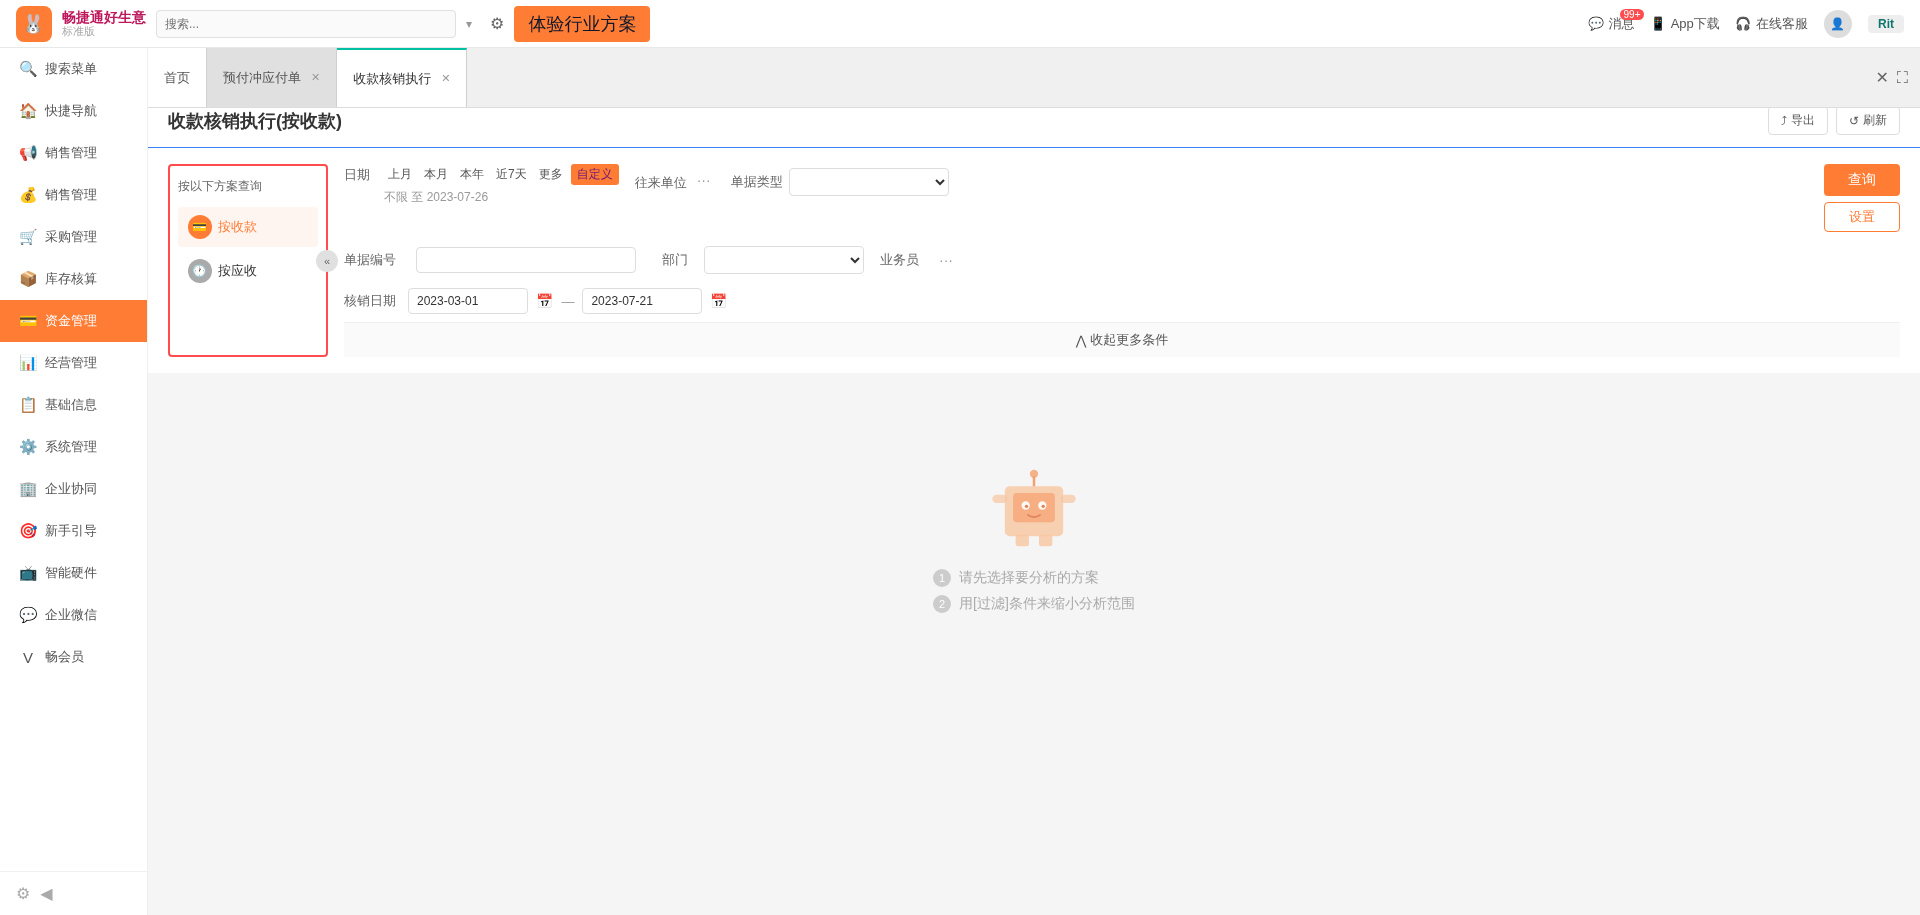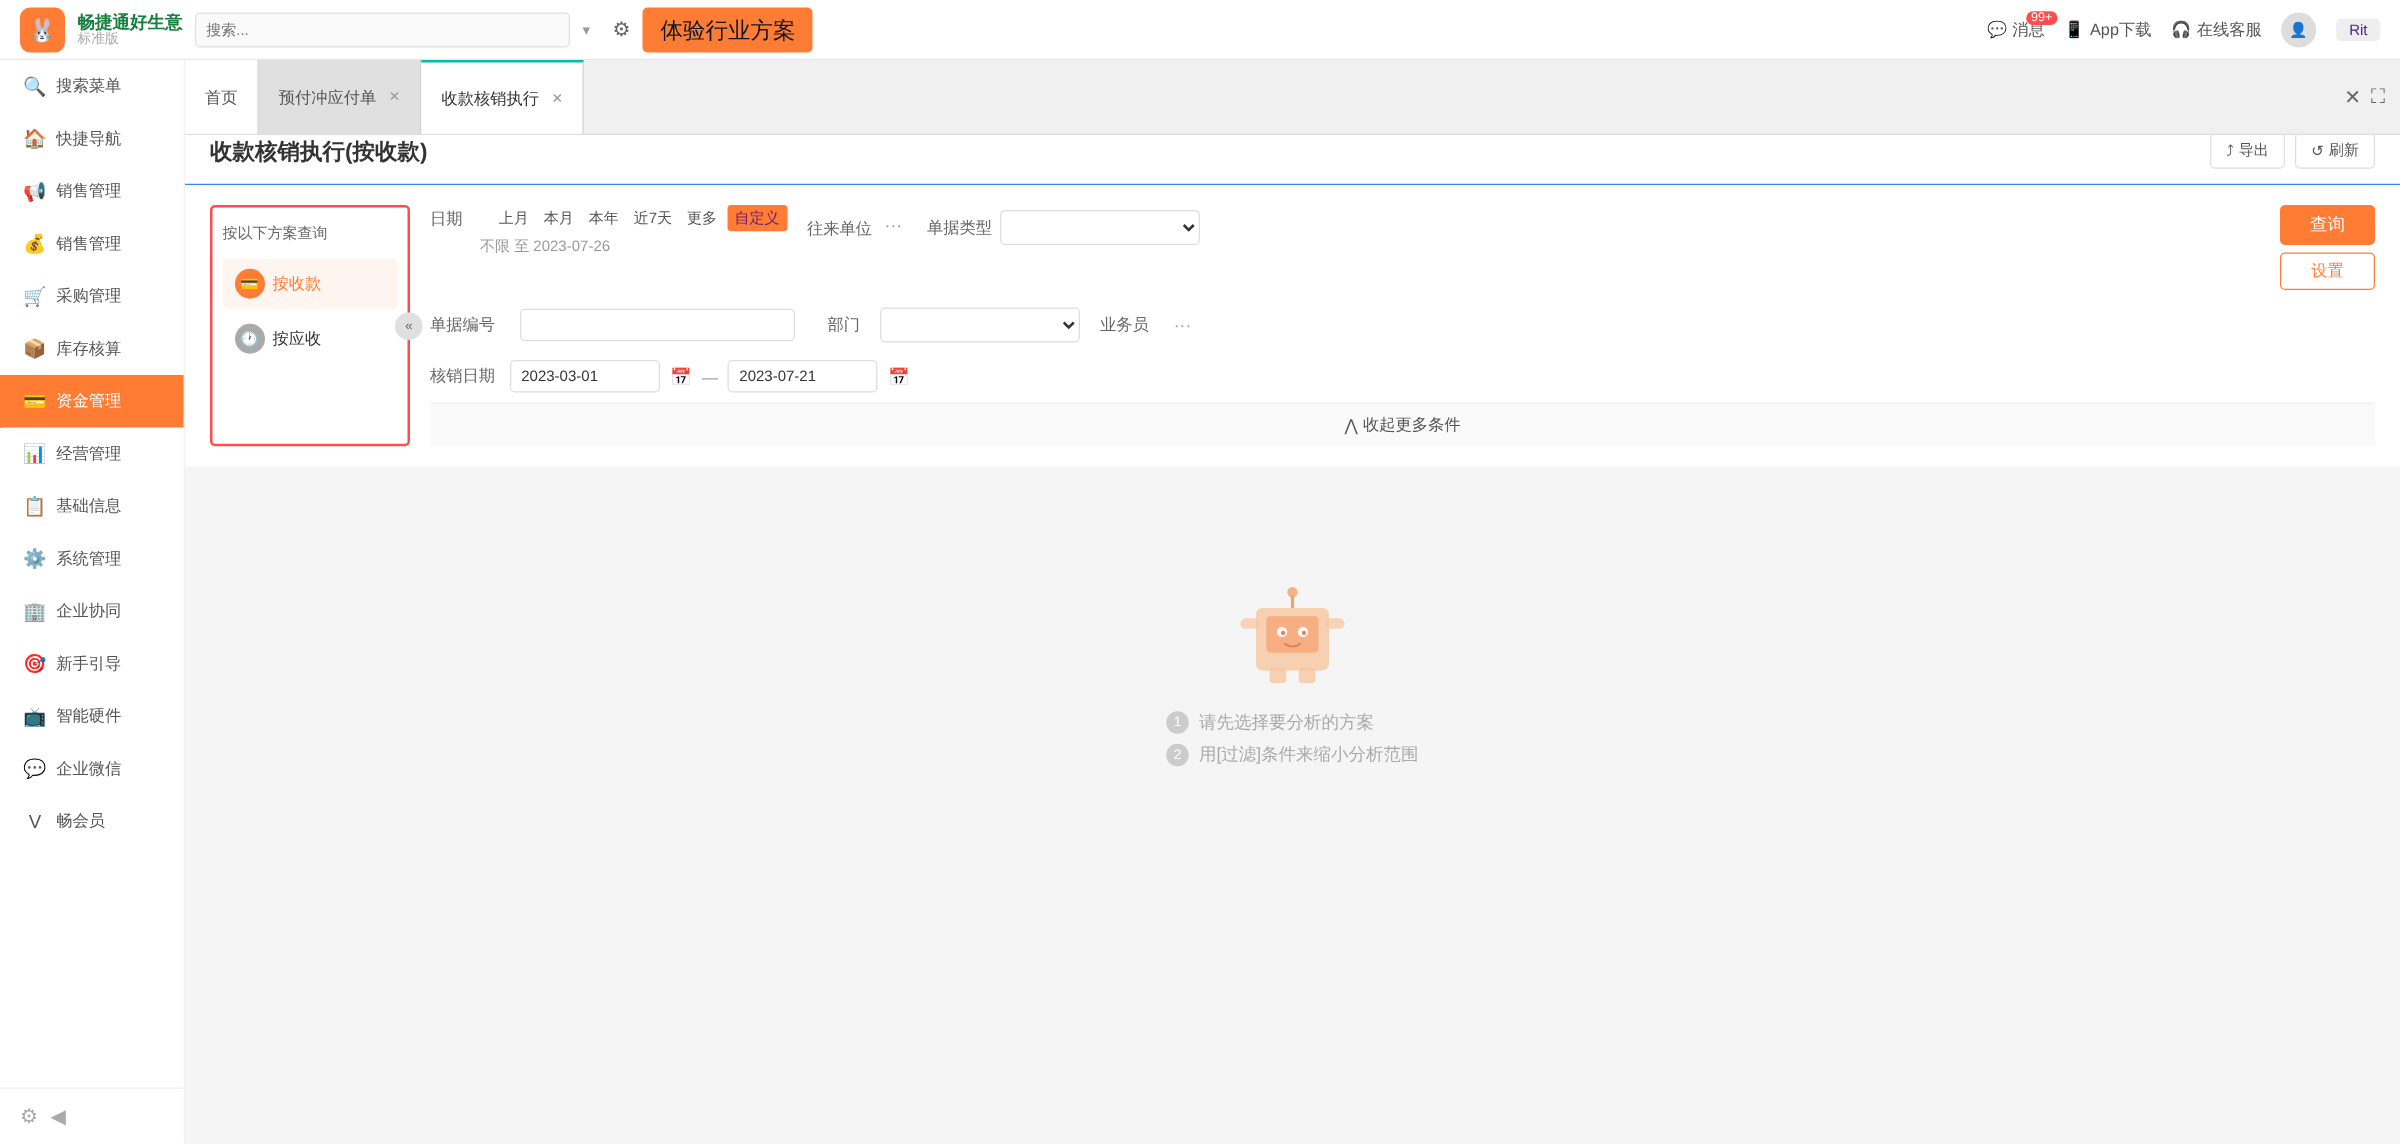--- a/index.html
+++ b/index.html
@@ -23,21 +23,21 @@
       background: #ff7c35;
       border-radius: 8px;
       display: flex; align-items: center; justify-content: center;
       color: white; font-size: 18px; font-weight: bold;
       flex-shrink: 0;
     }
     .top-bar-brand {
       display: flex; flex-direction: column; line-height: 1.2;
       font-size: 12px; color: #666;
     }
-    .top-bar-brand span:first-child { font-size: 14px; font-weight: bold; color: #15803d; }
+    .top-bar-brand span:first-child { font-size: 14px; font-weight: bold; color: #be185d; }
     .top-bar-search {
       flex: 1;
       max-width: 300px;
       display: flex; align-items: center; gap: 6px;
     }
     .top-bar-chevron { color: #999; font-size: 12px; cursor: pointer; }
     .top-bar-gear { color: #666; font-size: 16px; cursor: pointer; margin-left: 8px; }
     .top-bar-solution {
       background: #ff7c35; color: #0f172a;
       border: none; border-radius: 4px;
@@ -293,21 +293,21 @@
       <span>📱</span>
       <span>App下载</span>
     </div>
     <div class="top-bar-right-item">
       <span>🎧</span>
       <span>在线客服</span>
     </div>
     <div class="top-bar-avatar">
       <span>👤</span>
     </div>
-    <span style="font-size:12px;color:#4c1d95;background:#eee;padding:2px 10px;border-radius:4px;">Rit</span>
+    <span style="font-size:12px;color:#0f766e;background:#eee;padding:2px 10px;border-radius:4px;font-weight:bold;">Rit</span>
   </div>
 </div>
 
 <div class="sidebar">
   <div class="sidebar-item">
     <span class="icon">🔍</span>
     <span>搜索菜单</span>
   </div>
   <div class="sidebar-item">
     <span class="icon">🏠</span>
@@ -420,21 +420,21 @@
       <div class="filter-collapse-btn">
         <span>«</span>
       </div>
     </div>
 
     <div class="filter-main">
 
       <div style="display:flex; align-items:flex-start; gap:16px; margin-bottom:14px;">
 
         <div style="display:flex; flex-direction:column; gap:4px;">
-          <div style="display:flex; align-items:center; gap:19px;">
+          <div style="display:flex; align-items:center; gap:8px;">
             <span style="color:#666;font-size:13px;width:32px;">日期</span>
             <div class="date-shortcuts">
               <span class="date-shortcut">上月</span>
               <span class="date-shortcut">本月</span>
               <span class="date-shortcut">本年</span>
               <span class="date-shortcut">近7天</span>
               <span class="date-shortcut">更多</span>
               <span class="date-shortcut custom">自定义</span>
             </div>
           </div>

